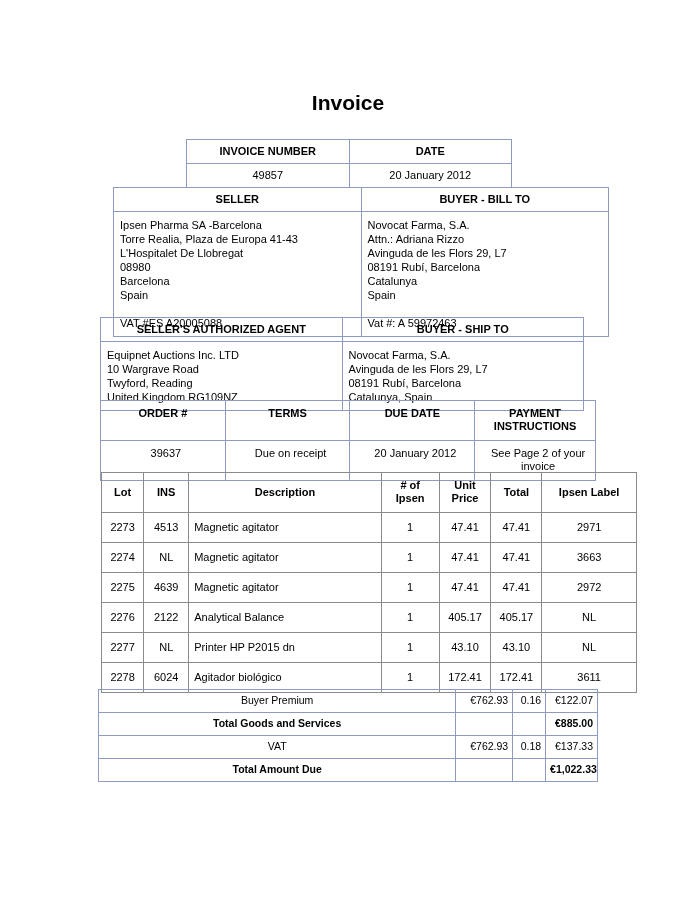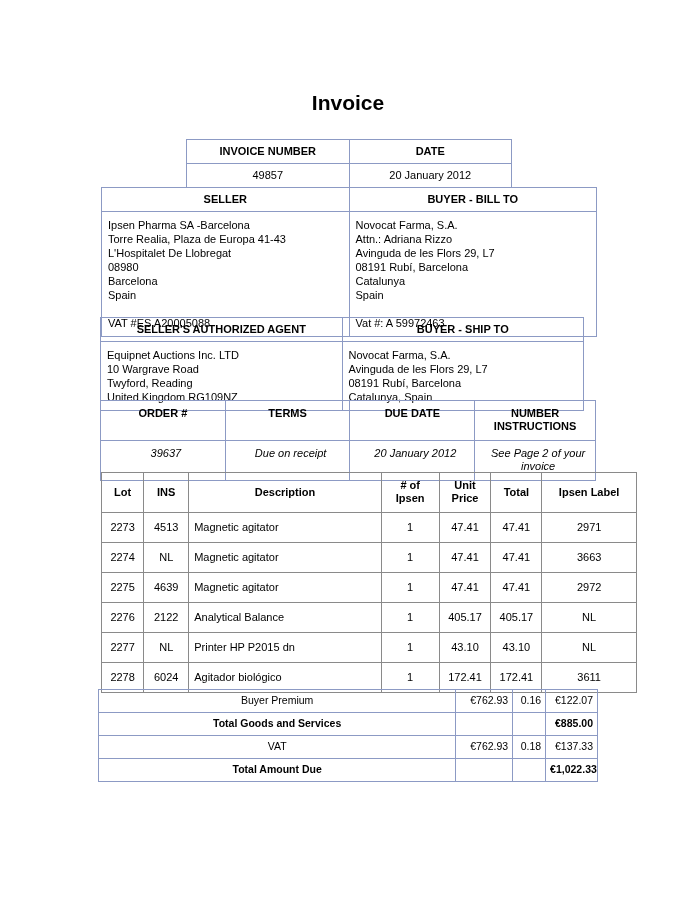--- a/index.html
+++ b/index.html
@@ -76,21 +76,21 @@
   .tbl-invnum {
     position: absolute;
     left: 186px;
     top: 139px;
     width: 326px;
   }
 
   
   .tbl-parties {
     position: absolute;
-    left: 101px;
+    left: 113px;
     top: 187px;
     width: 496px;
   }
 
   
   .tbl-agent {
     position: absolute;
     left: 100px;
     top: 317px;
     width: 484px;
@@ -103,21 +103,20 @@
     top: 400px;
     width: 496px;
   }
   .tbl-order .hdr-cell {
     padding: 6px 3px 7px 3px;
     line-height: 13px;
   }
   .tbl-order .val-cell {
     padding: 6px 3px 7px 9px;
     line-height: 13px;
-    font-style: italic;
   }
 
   
   .tbl-items {
     position: absolute;
     left: 101px;
     top: 472px;
     width: 536px;
     border: 1px solid #8a8a8a;
   }
@@ -250,21 +249,21 @@
       <col style="width:25.2%">
         <col style="width:25.2%">
         <col style="width:25.2%">
         <col style="width:24.4%">
     </colgroup>
     <tbody>
       <tr>
         <td class="hdr-cell">ORDER #</td>
         <td class="hdr-cell">TERMS</td>
         <td class="hdr-cell">DUE DATE</td>
-        <td class="hdr-cell">NUMBER INSTRUCTIONS</td>
+        <td class="hdr-cell">PAYMENT INSTRUCTIONS</td>
       </tr>
       <tr>
         <td class="val-cell">39637</td>
         <td class="val-cell">Due on receipt</td>
         <td class="val-cell">20 January 2012</td>
         <td class="val-cell">See Page 2 of your invoice</td>
       </tr>
     </tbody>
   </table>
 

